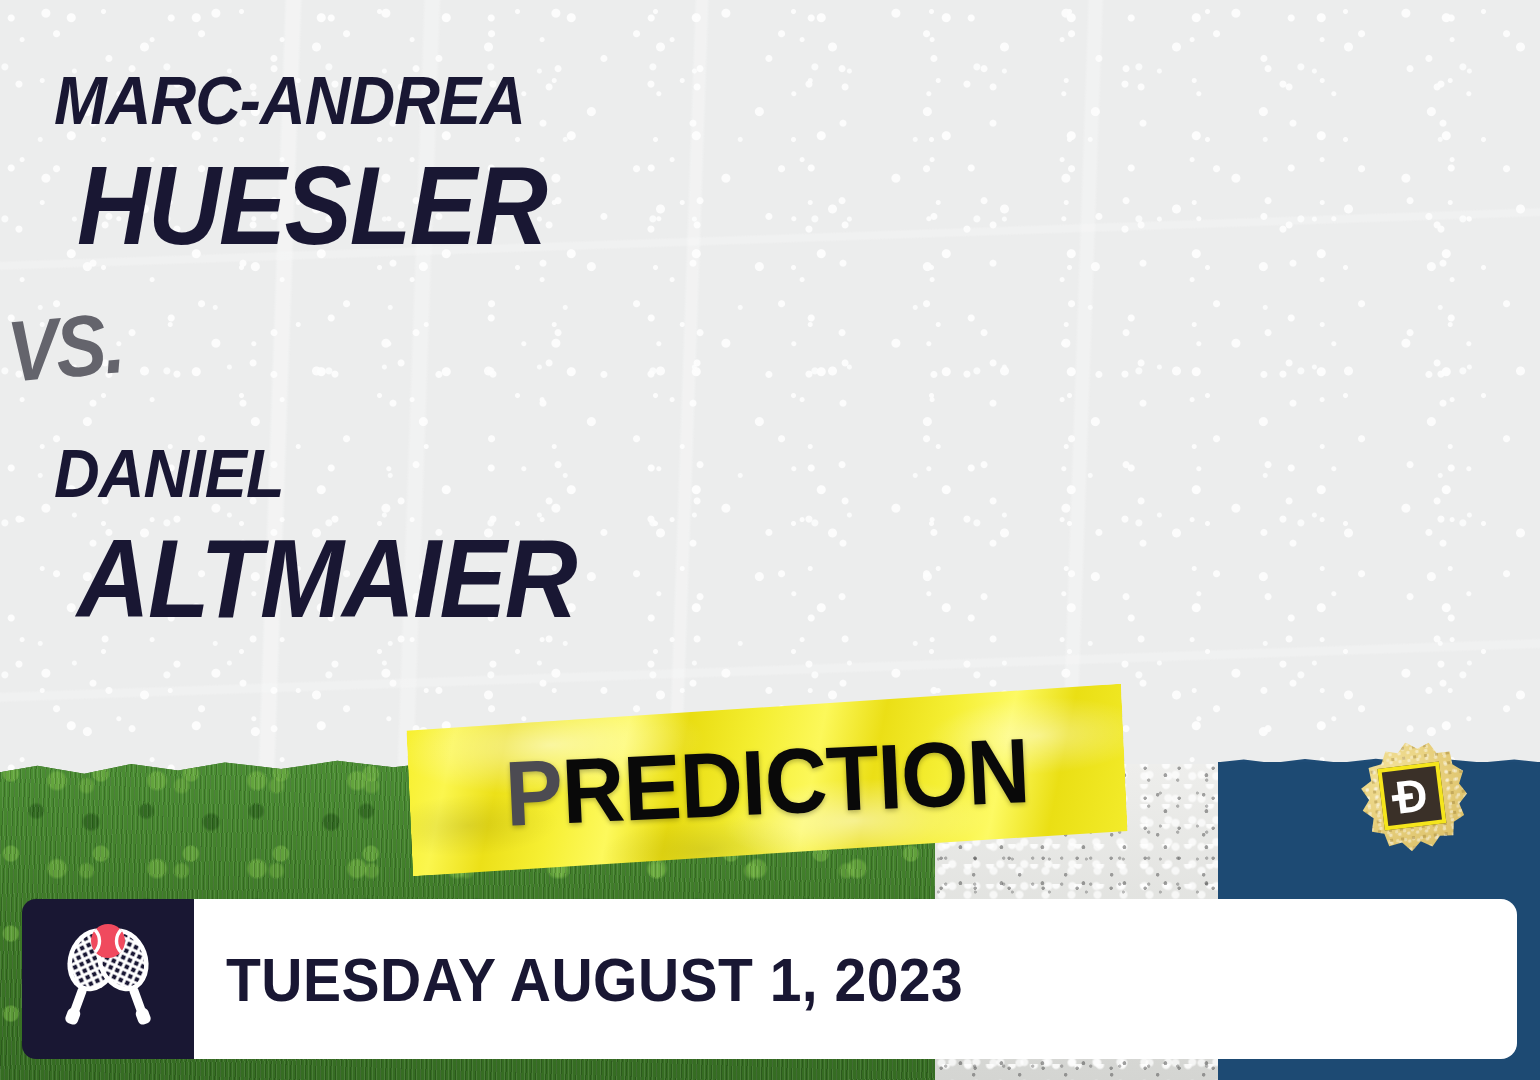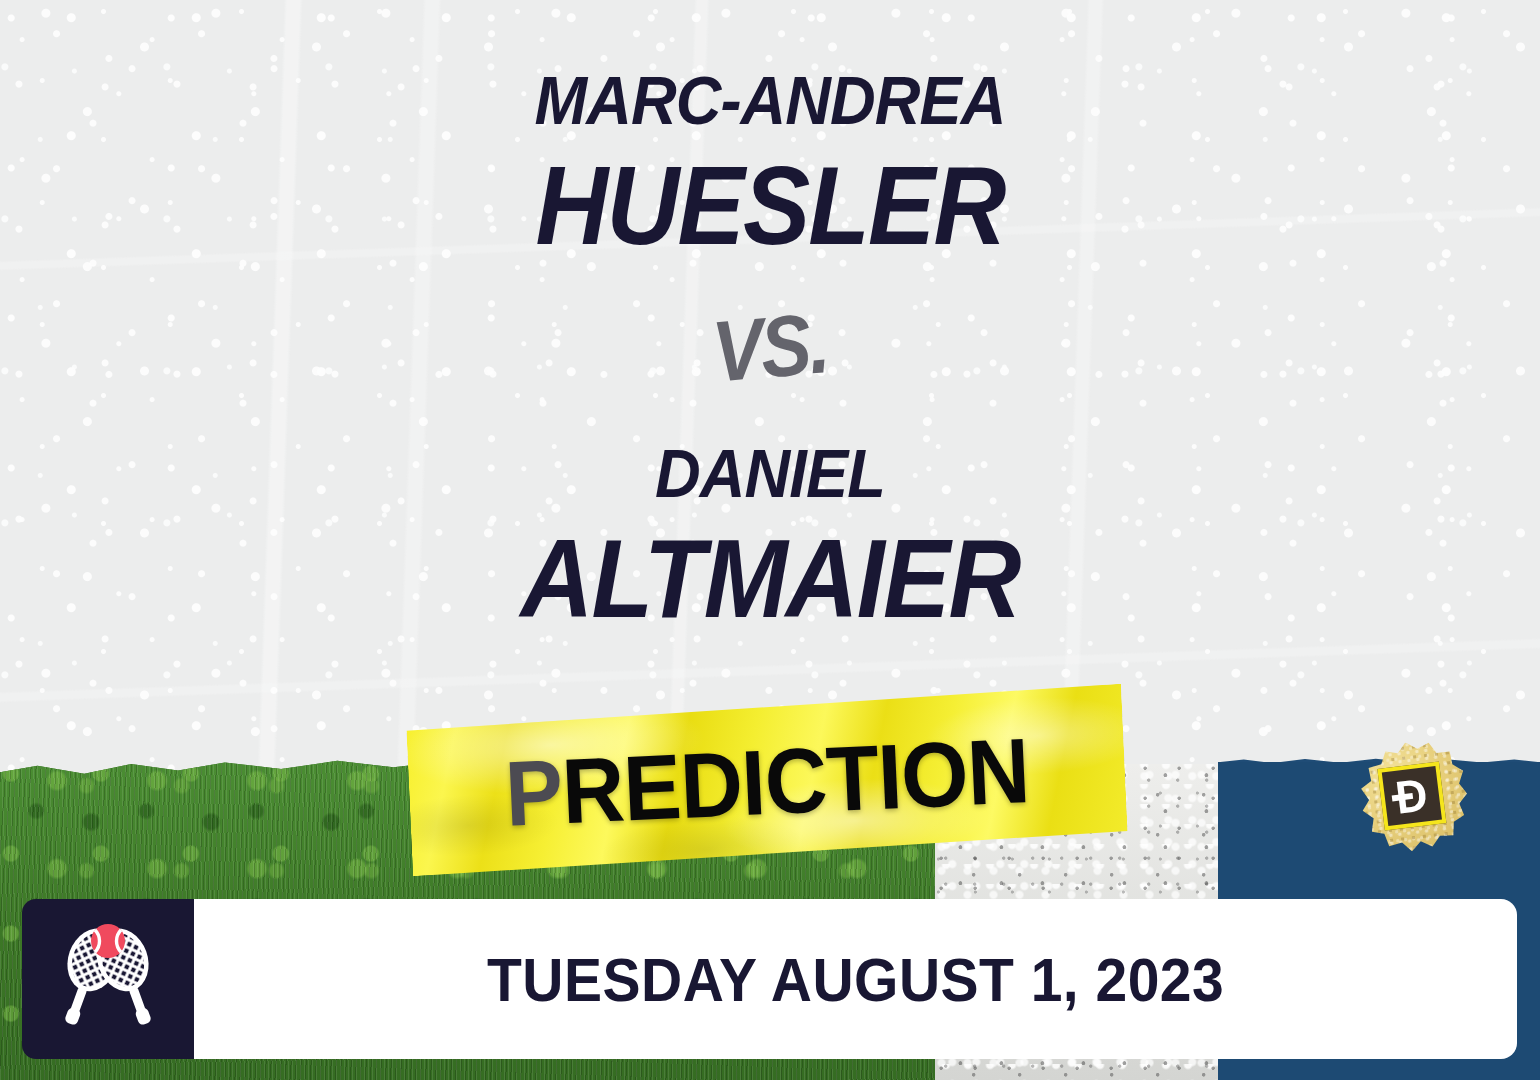--- a/index.html
+++ b/index.html
@@ -99,21 +99,21 @@
       linear-gradient(180deg,#27598a 0%,#1a4368 100%);
     background-size:auto,auto,70px 62px,82px 72px,64px 58px,auto,auto;
   }
   .court-topedge{
     position:absolute;left:1218px;top:14px;width:322px;height:14px;
     background:#1f4c76;
     clip-path:polygon(0% 45%,8% 25%,17% 50%,27% 22%,38% 48%,49% 20%,60% 46%,71% 23%,82% 47%,92% 25%,100% 45%,100% 100%,0% 100%);
   }
 
   
-  .headline{position:absolute;left:0;top:0;width:1540px;text-align:center;}
+  .headline{position:absolute;left:0;top:0;width:1540px;}
   .p1-first,.p2-first{
     font-weight:bold;font-style:italic;color:#191733;
     letter-spacing:-1px;line-height:1;
     transform:scaleX(.93);
   }
   .p1-first{font-size:68px;margin-top:66px;}
   .p1-last{
     font-weight:bold;font-style:italic;color:#191733;
     font-size:112px;line-height:1;letter-spacing:-2px;
     margin-top:16px;transform:scaleX(.9);
@@ -215,21 +215,21 @@
   
   .datebar{position:absolute;left:22px;top:899px;width:1495px;height:160px;}
   .icon-box{
     position:absolute;left:0;top:0;width:172px;height:160px;
     background:#191733;border-radius:14px 0 0 14px;
     display:flex;align-items:center;justify-content:center;
   }
   .date-panel{
     position:absolute;left:172px;top:0;width:1323px;height:160px;
     background:#fff;border-radius:0 16px 16px 0;
-    display:flex;align-items:center;justify-content:center;
+    display:flex;align-items:center;justify-content:flex-start;
   }
   .date-text{
     font-size:62px;font-weight:bold;color:#191733;
     letter-spacing:.5px;transform:scaleX(.92);
     white-space:nowrap;
   }
 </style>
 </head>
 <body>
 

